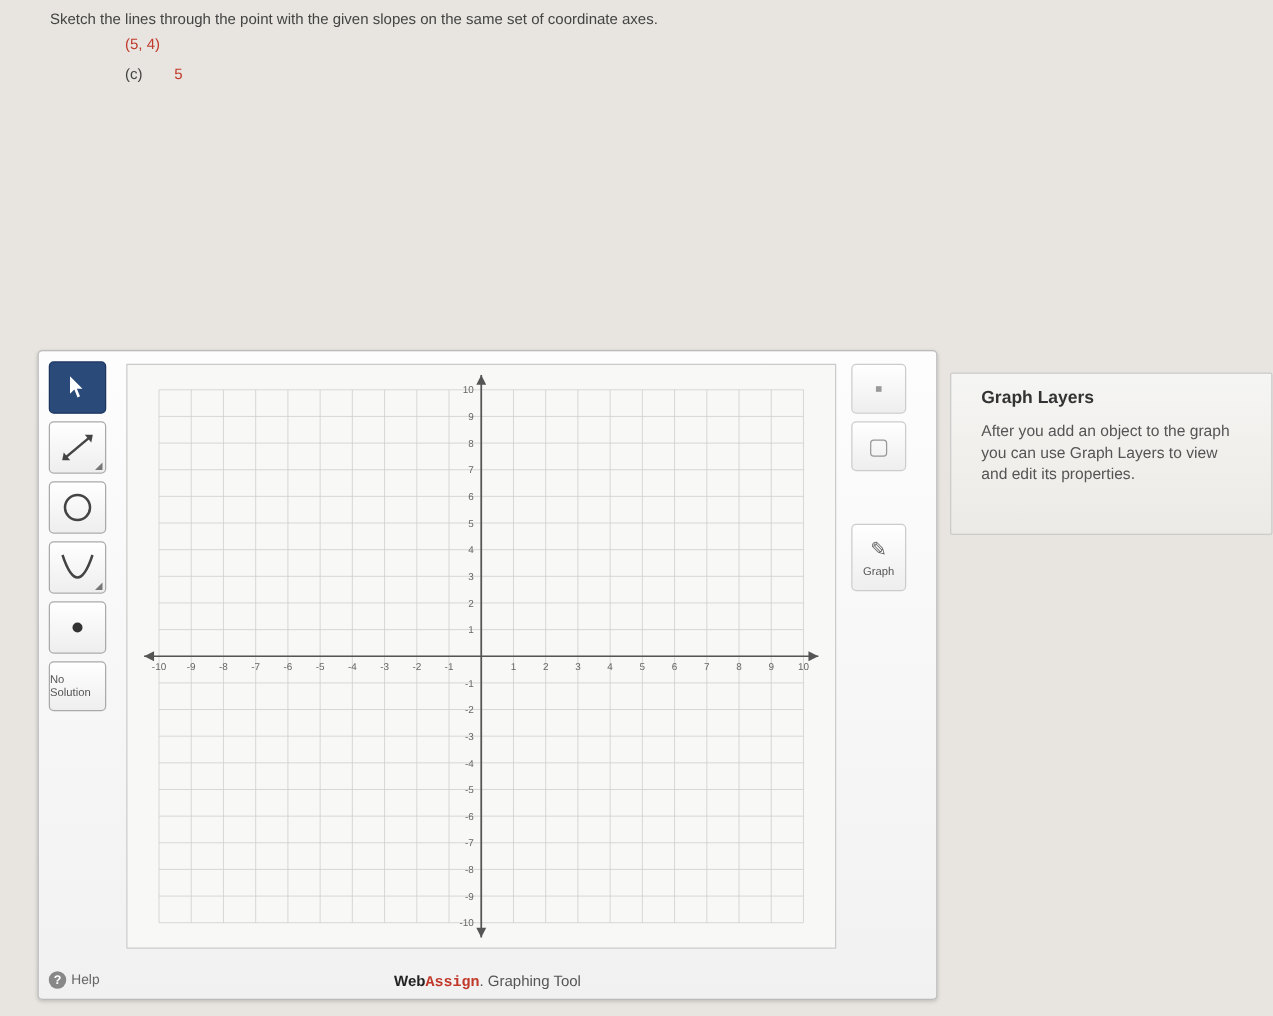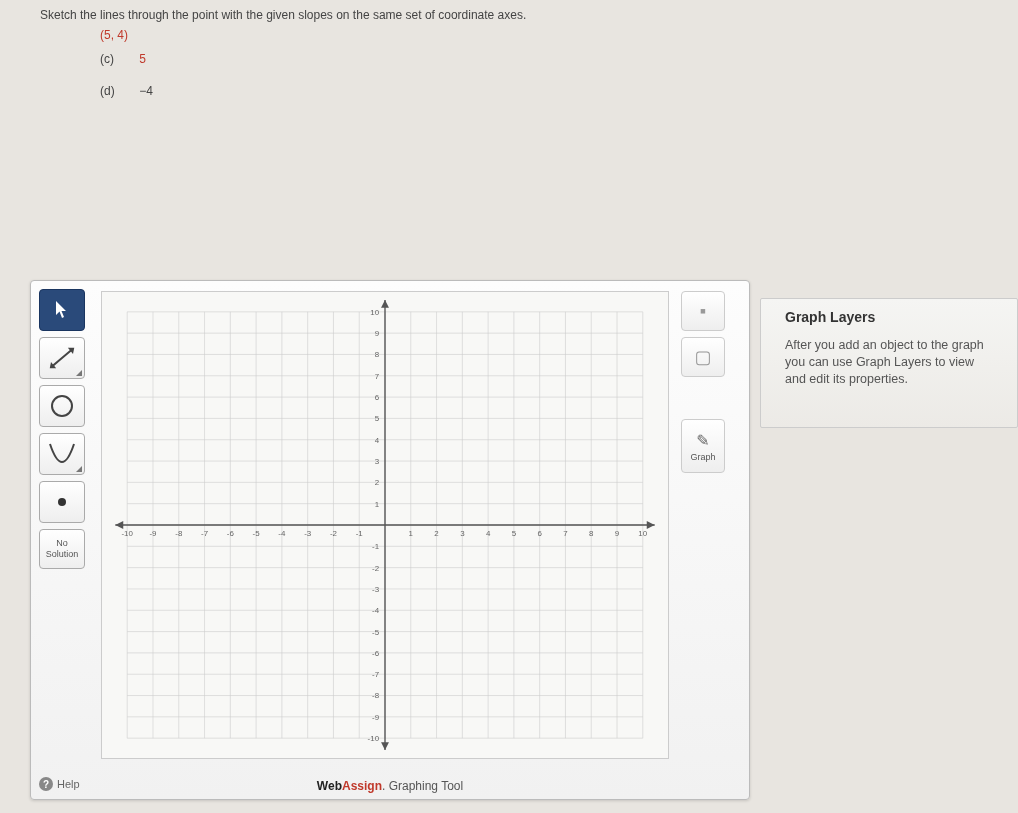--- a/index.html
+++ b/index.html
@@ -58,21 +58,21 @@
   .tool-btn .corner {
     position:absolute; right:2px; bottom:2px;
     width:0;height:0;
     border-left:6px solid transparent;
     border-bottom:6px solid #777;
   }
   .no-sol-btn {
     width:46px; height:40px;
     background: linear-gradient(#fff,#eee);
     border:1px solid #aaa; border-radius:4px;
-    font-size:9px; text-align:center; line-height:11px;
+    font-size:9px; line-height:11px;
     display:flex; align-items:center; justify-content:center;
     color:#555; cursor:pointer;
   }
   .help-link {
     position:absolute; left:8px; bottom:8px;
     font-size:11px; color:#666;
     display:flex; align-items:center; gap:4px;
   }
   .help-icon {
     width:14px;height:14px;border-radius:50%;
@@ -108,21 +108,21 @@
     gap:2px; cursor:pointer;
   }
   .fill-btn-wrap .ico { font-size:16px; color:#666; }
   .fill-btn-wrap .lbl { font-size:9px; color:#555; }
 
   .brand {
     position:absolute; bottom:6px; left:0; right:0;
     text-align:center; font-size:12px; color:#555;
   }
   .brand b { color:#222; }
-  .brand .assign { color:#c0392b; font-weight:bold; }
+  .brand .assign { color:#c0392b; font-weight:bold;font-family:Liberation Mono, monospace; }
 
   .layers-panel {
     position:absolute;
     left:760px; top:298px;
     width:258px; height:130px;
     background:linear-gradient(#f5f5f3,#eceae6);
     border:1px solid #ccc;
     border-radius:2px;
     padding:10px 24px;
     font-size:13px;
@@ -153,24 +153,20 @@
 </head>
 <body>
 
 <div class="question-area">
   <div class="question-text">Sketch the lines through the point with the given slopes on the same set of coordinate axes.</div>
   <div class="indent-1 red">(5, 4)</div>
 
   <div class="indent-2 pair">
     <span class="lbl">(c)</span>
     <span class="red">5</span>
-  </div>
-  <div class="indent-2 pair">
-    <span class="lbl">(d)</span>
-    <span>−4</span>
   </div>
 </div>
 
 <div class="tool-container">
 
   <div class="toolbar-left">
     <div class="tool-btn selected">
       <svg width="16" height="20" viewBox="0 0 16 20">
           <path d="M2 1 L2 15 L5.5 11.5 L8 18 L10 17 L7.5 11 L12 11 Z" fill="#fff"></path>
         </svg>

